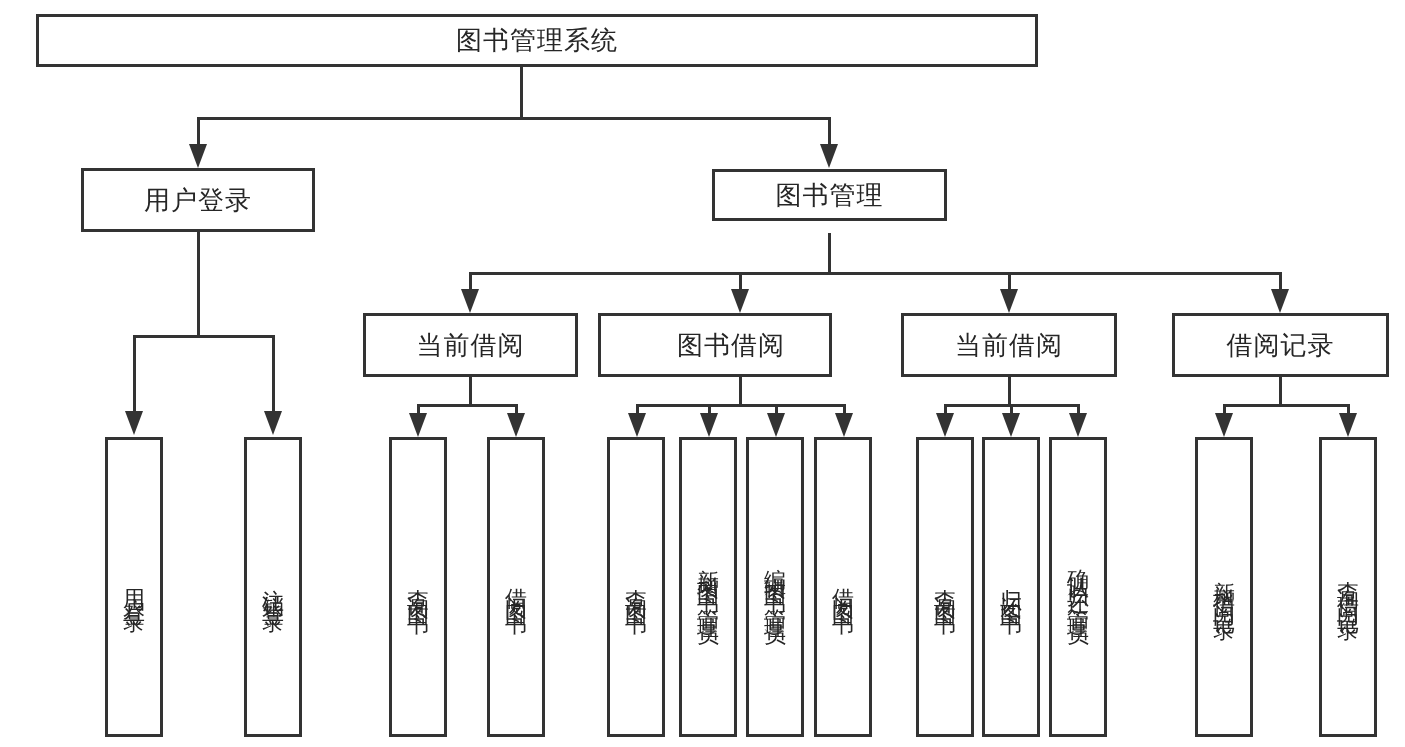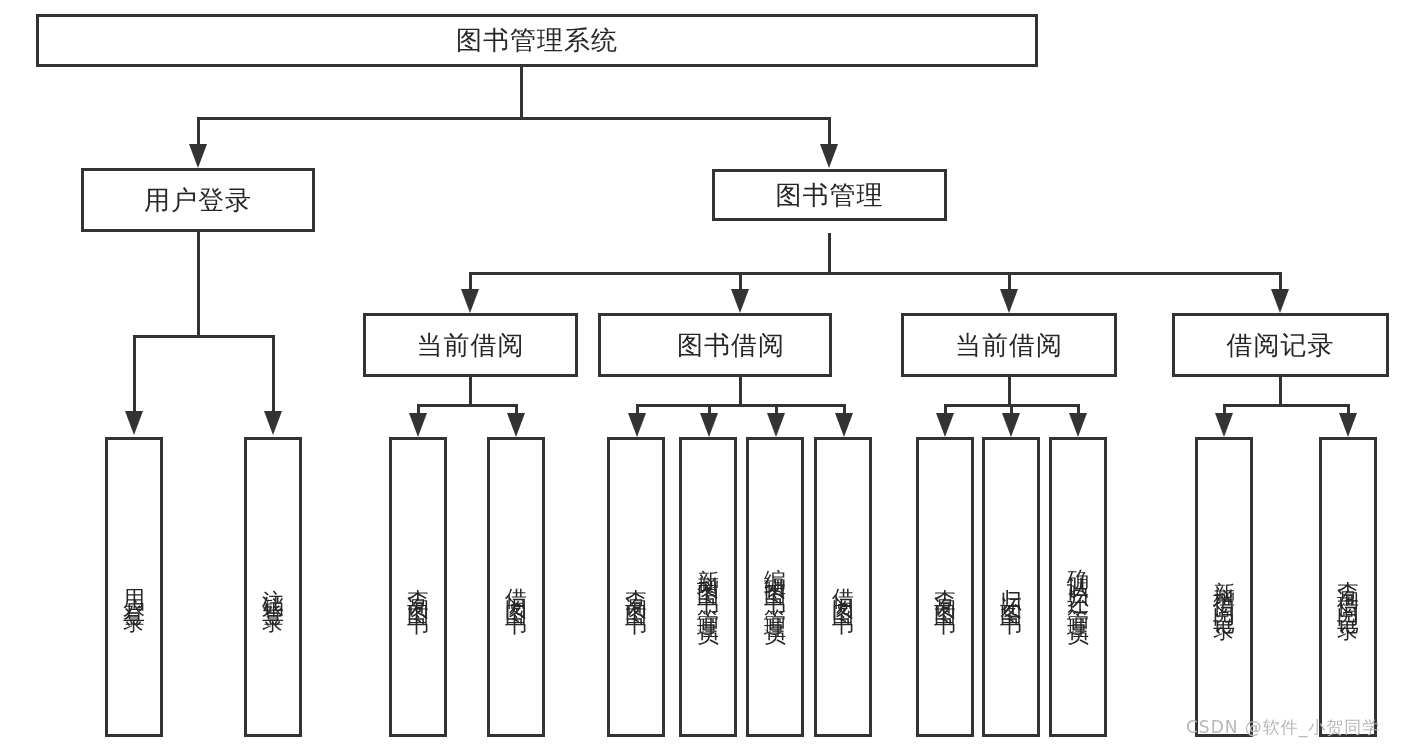--- a/index.html
+++ b/index.html
@@ -160,15 +160,14 @@
     <span class="vtext">确认归还（管理员）</span>
   </div>
 
   <div class="box box-v" style="left:1195px;top:437px;width:58px;height:300px;">
     <span class="vtext">新增借阅记录</span>
   </div>
   <div class="box box-v" style="left:1319px;top:437px;width:58px;height:300px;">
     <span class="vtext">查询借阅记录</span>
   </div>
 
-  <div class="watermark">CSDN @软件_小贺同学</div>
 
 </div>
 
 </body></html>

